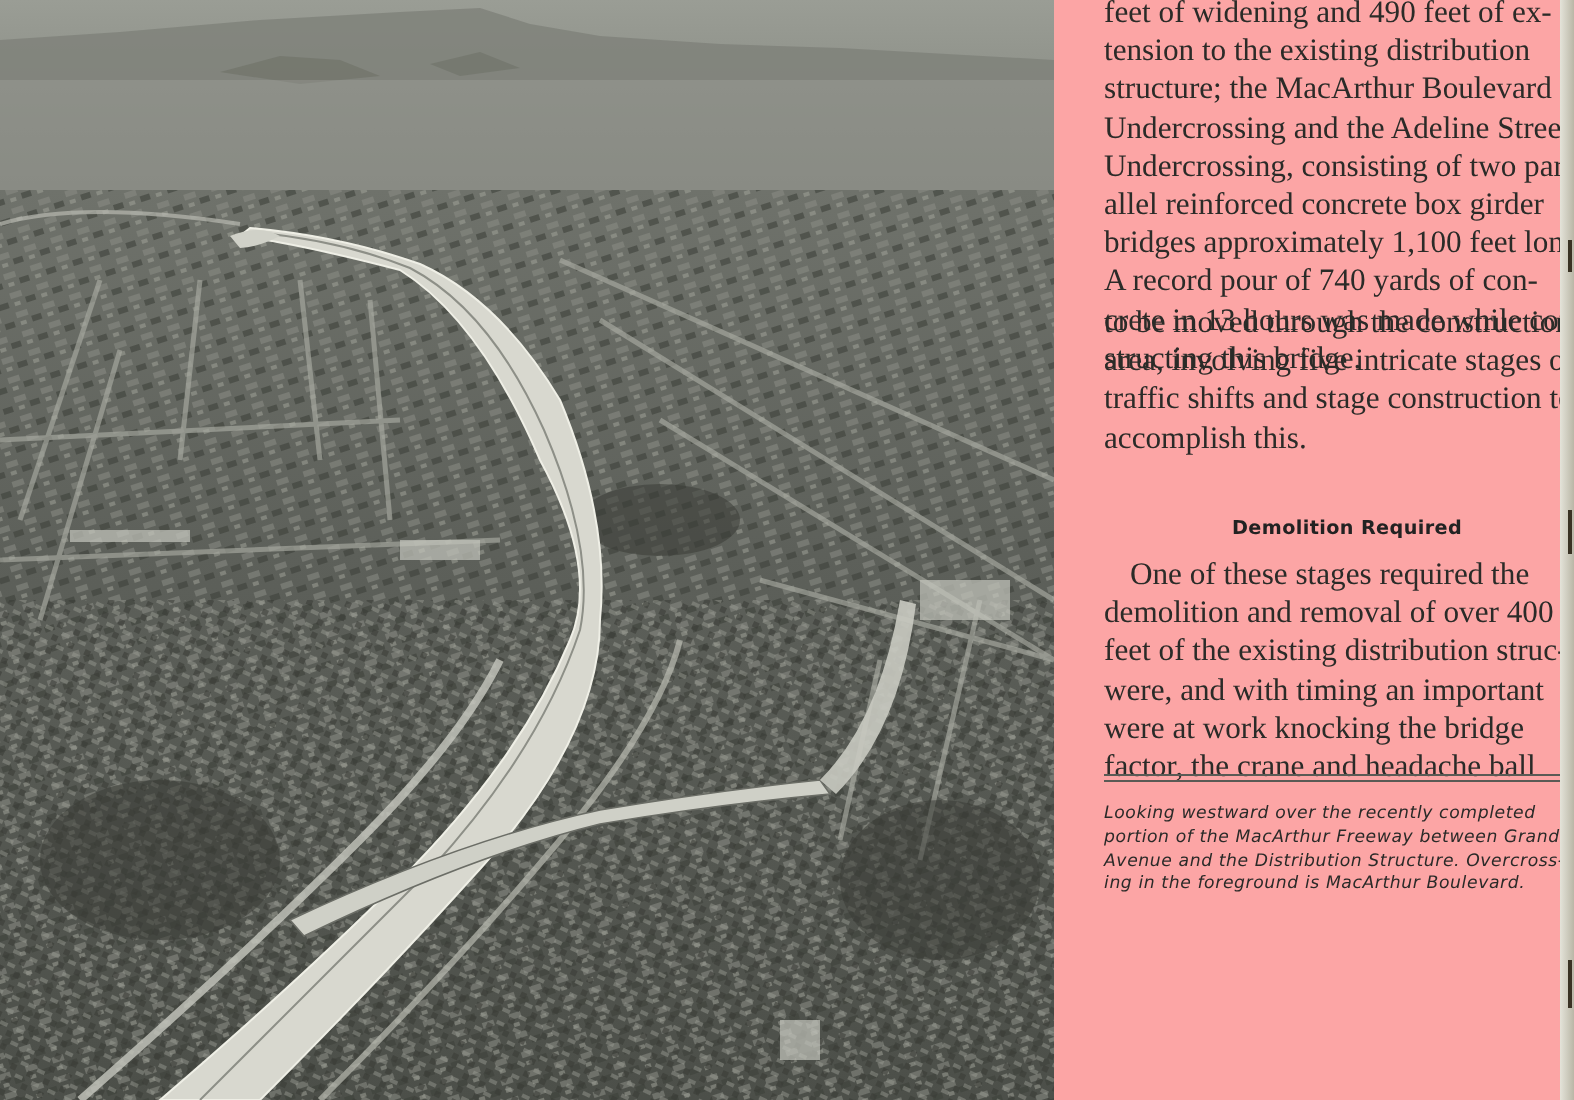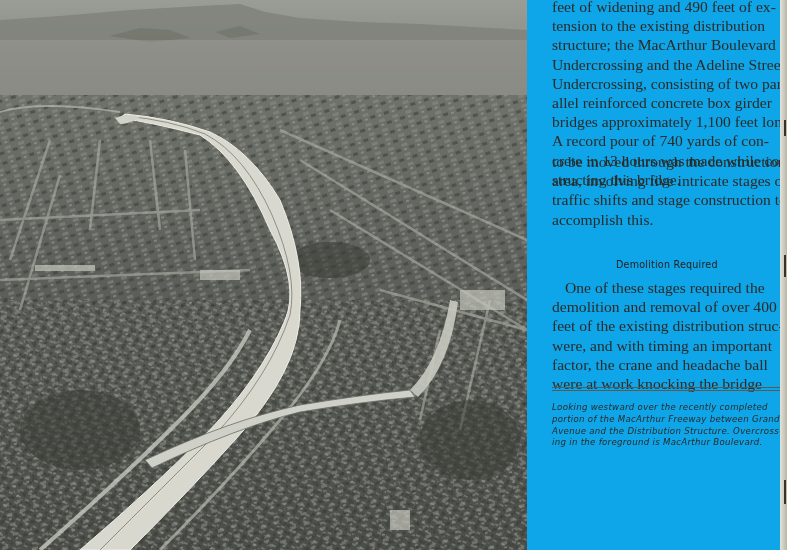--- a/index.html
+++ b/index.html
@@ -1,21 +1,21 @@
 <!DOCTYPE html>
 <html><head>
 <meta charset="utf-8">
 <style>
   html, body { margin: 0; padding: 0; }
   body {
     width: 787px; height: 550px; overflow: hidden; position: relative;
     background: #ecece3;
     font-family: "Liberation Serif", "DejaVu Serif", serif;
   }
-  .page { position: absolute; left: 0; top: 0; width: 787px; height: 550px; background: #0ea5e9; }
+  .page { position: absolute; left: 0; top: 0; width: 787px; height: 550px; background: #fca5a5; }
 
   
   .photo {
     position: absolute; left: 0; top: 0; width: 527px; height: 550px; overflow: hidden;
     background: #5b5e58;
   }
   .photo svg { position: absolute; left: 0; top: 0; width: 527px; height: 550px; display: block; }
 
   
   .column {
@@ -25,21 +25,21 @@
   .para {
     font-size: 15.6px; line-height: 19.2px; margin: 0; text-align: justify;
     white-space: nowrap;
   }
   .para .ln { display: block; height: 19.2px; }
   .para .indent { padding-left: 13px; }
   .p1 { position: absolute; top: -3px; left: 0; }
   .p2 { position: absolute; top: 152px; left: 0; }
   .heading {
     position: absolute; top: 259px; left: 64px;
-    font-family: "DejaVu Sans", "Liberation Sans", sans-serif; font-weight: normal;
+    font-family: "DejaVu Sans", "Liberation Sans", sans-serif; font-weight: bold;
     font-size: 9.6px; letter-spacing: 0.2px; color: #222;
   }
   .p3 { position: absolute; top: 278px; left: 0; }
   .rule {
     position: absolute; left: 25px; width: 260px; height: 0;
     border-top: 1px solid #5a5a55;
   }
   .rule.r1 { top: 387px; }
   .rule.r2 { top: 390px; }
   .caption {
@@ -162,22 +162,22 @@
       <span class="ln">accomplish this.</span>
     </div>
 
     <div class="heading">Demolition Required</div>
 
     <div class="para p3">
       <span class="ln indent">One of these stages required the</span>
       <span class="ln">demolition and removal of over 400</span>
       <span class="ln">feet of the existing distribution struc-</span>
       <span class="ln">were, and with timing an important</span>
+      <span class="ln">were at work knocking the bridge</span>
       <span class="ln">factor, the crane and headache ball</span>
-      <span class="ln">were at work knocking the bridge</span>
     </div>
 
     <div class="rule r1" style="left:0"></div>
     <div class="rule r2" style="left:0"></div>
 
     <div class="caption" style="left:0">
       <span class="ln">Looking westward over the recently completed</span>
       <span class="ln">portion of the MacArthur Freeway between Grand</span>
       <span class="ln">Avenue and the Distribution Structure. Overcross-</span>
       <span class="ln">ing in the foreground is MacArthur Boulevard.</span>

